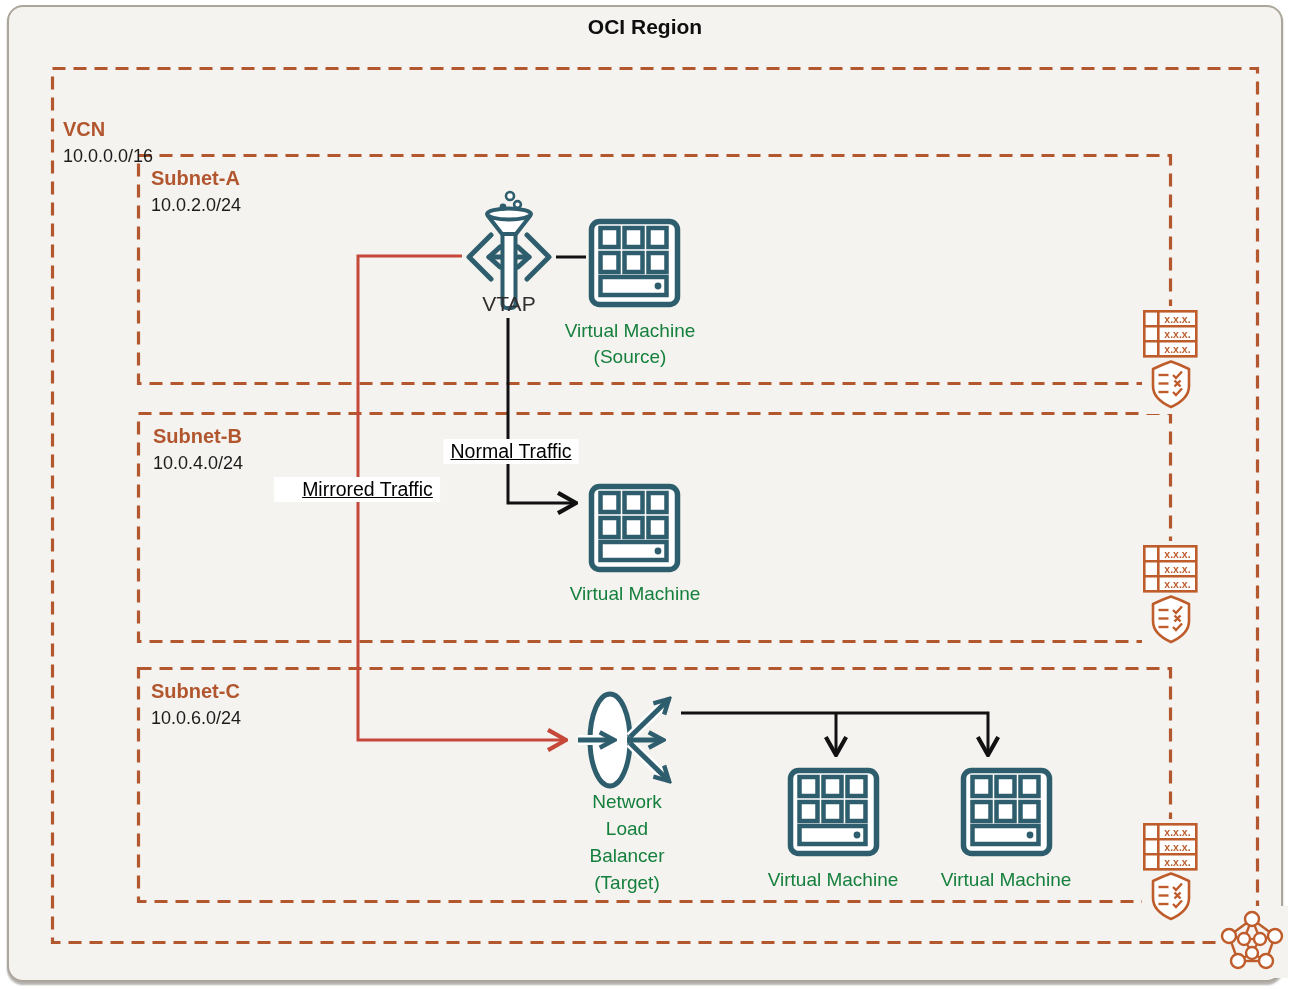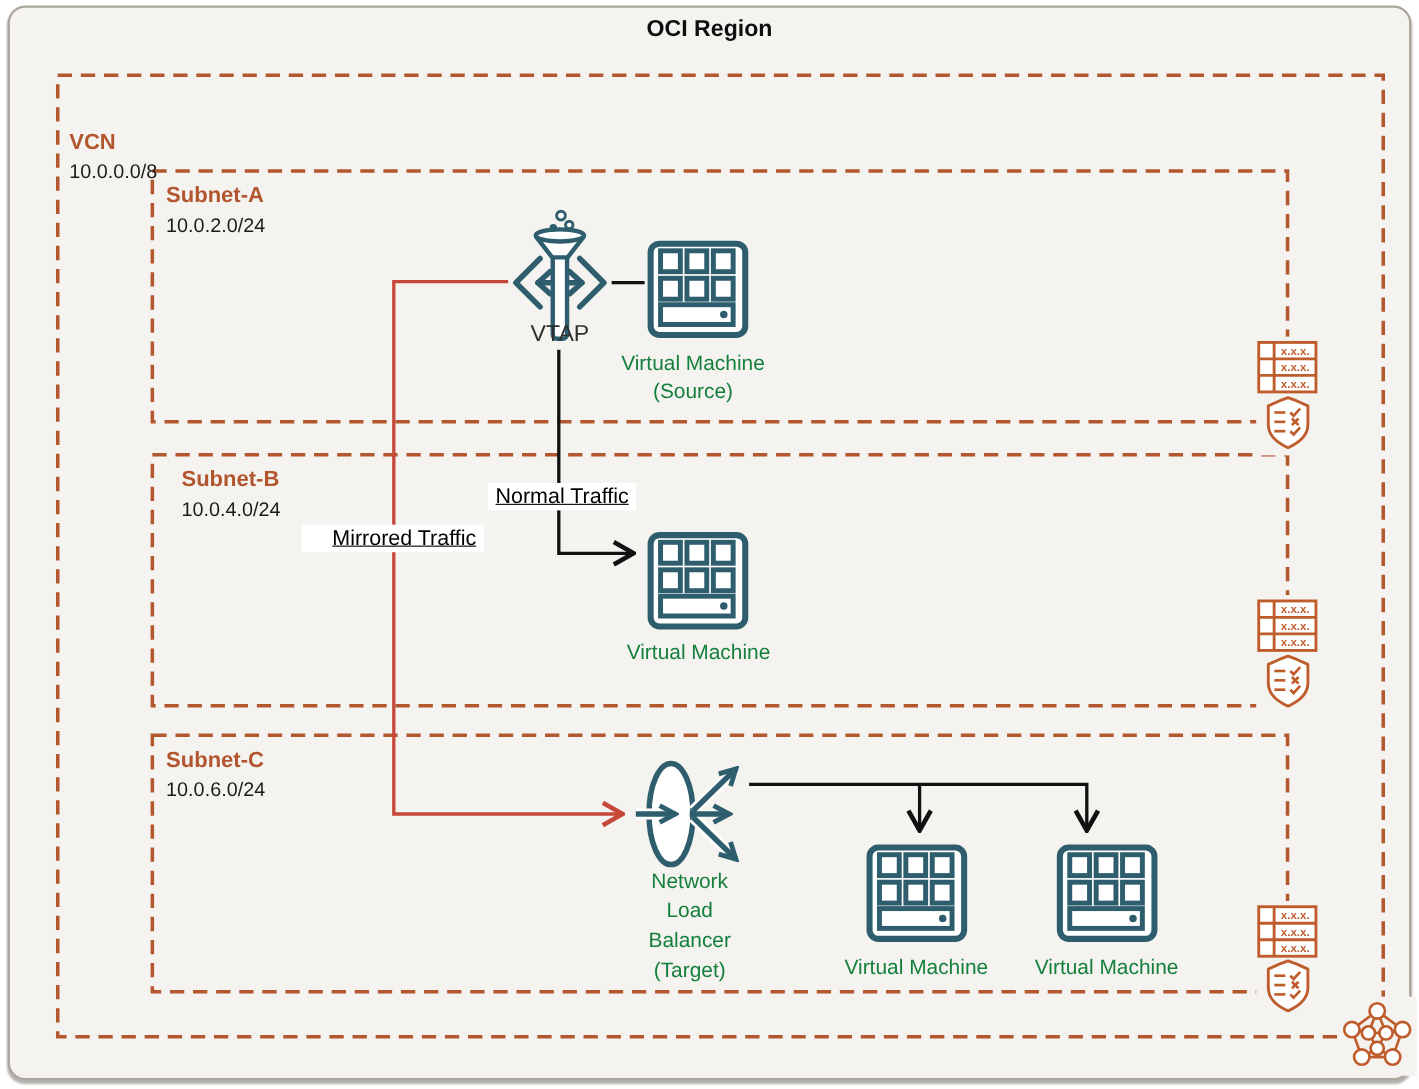--- a/index.html
+++ b/index.html
@@ -166,29 +166,29 @@
       <circle cx="1266" cy="961" r="7"></circle>
         <circle cx="1244" cy="939" r="6"></circle>
       <circle cx="1260" cy="939" r="6"></circle>
         <circle cx="1252" cy="953" r="6"></circle>
     </g>
   </g>
 </svg>
 
 <div class="lblblock" style="left:63px; top:76px;margin-top:41px;">
   <div class="t">VCN</div>
-  <div class="c">10.0.0.0/8</div>
+  <div class="c">10.0.0.0/16</div>
 </div>
 
 <div class="lblblock" style="left:151px; top:166px;">
   <div class="t">Subnet-A</div>
   <div class="c">10.0.2.0/24</div>
 </div>
 
-<div class="lblblock" style="left:165px; top:424px;">
+<div class="lblblock" style="left:153px; top:424px;">
   <div class="t">Subnet-B</div>
   <div class="c">10.0.4.0/24</div>
 </div>
 
 <div class="lblblock" style="left:151px; top:679px;">
   <div class="t">Subnet-C</div>
   <div class="c">10.0.6.0/24</div>
 </div>
 
 <div class="caption" style="left:434px; top:291px; width:150px; font-size:21px; color:#2f2f2f;">VTAP</div>

